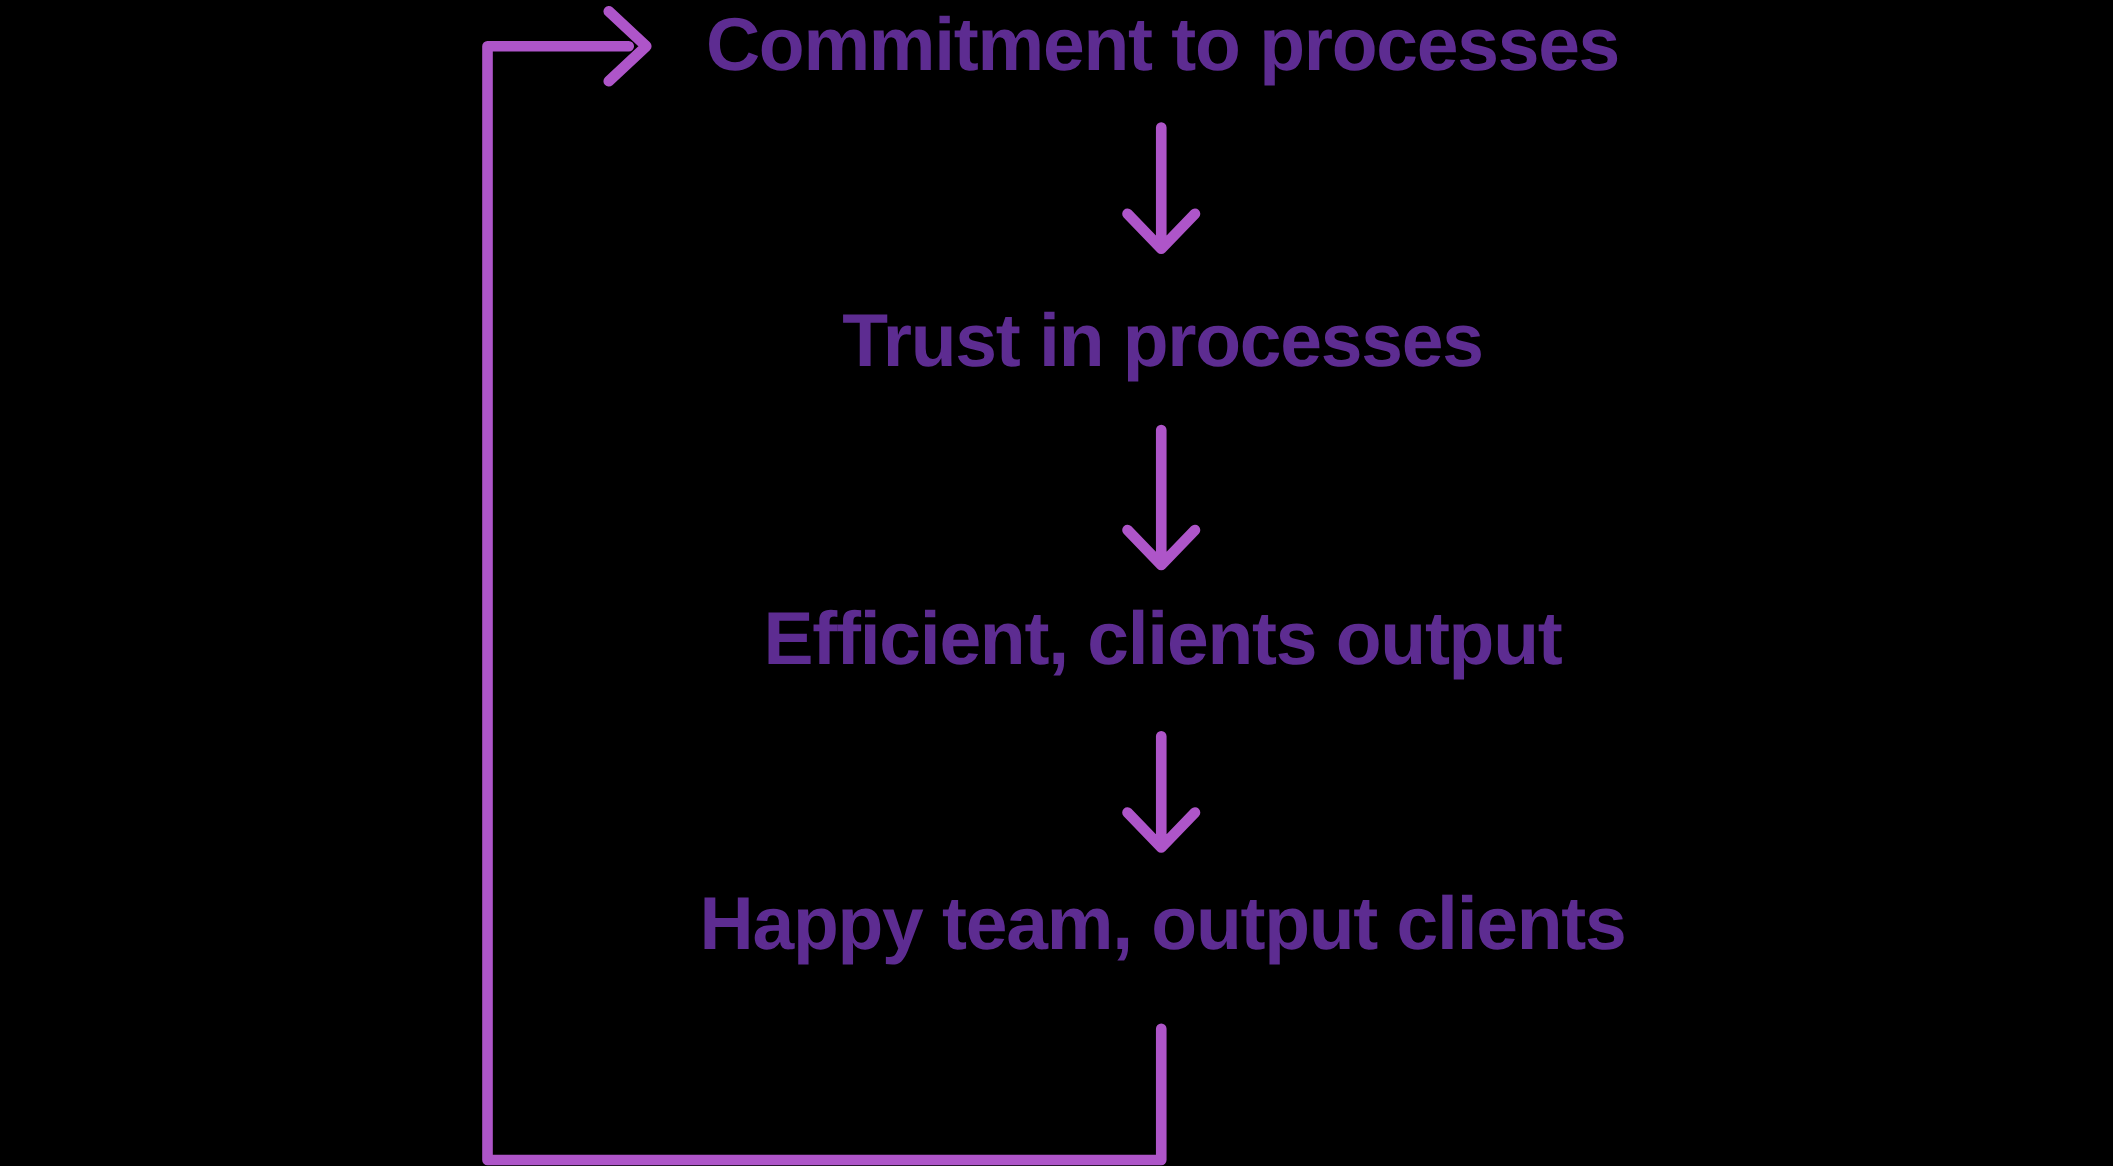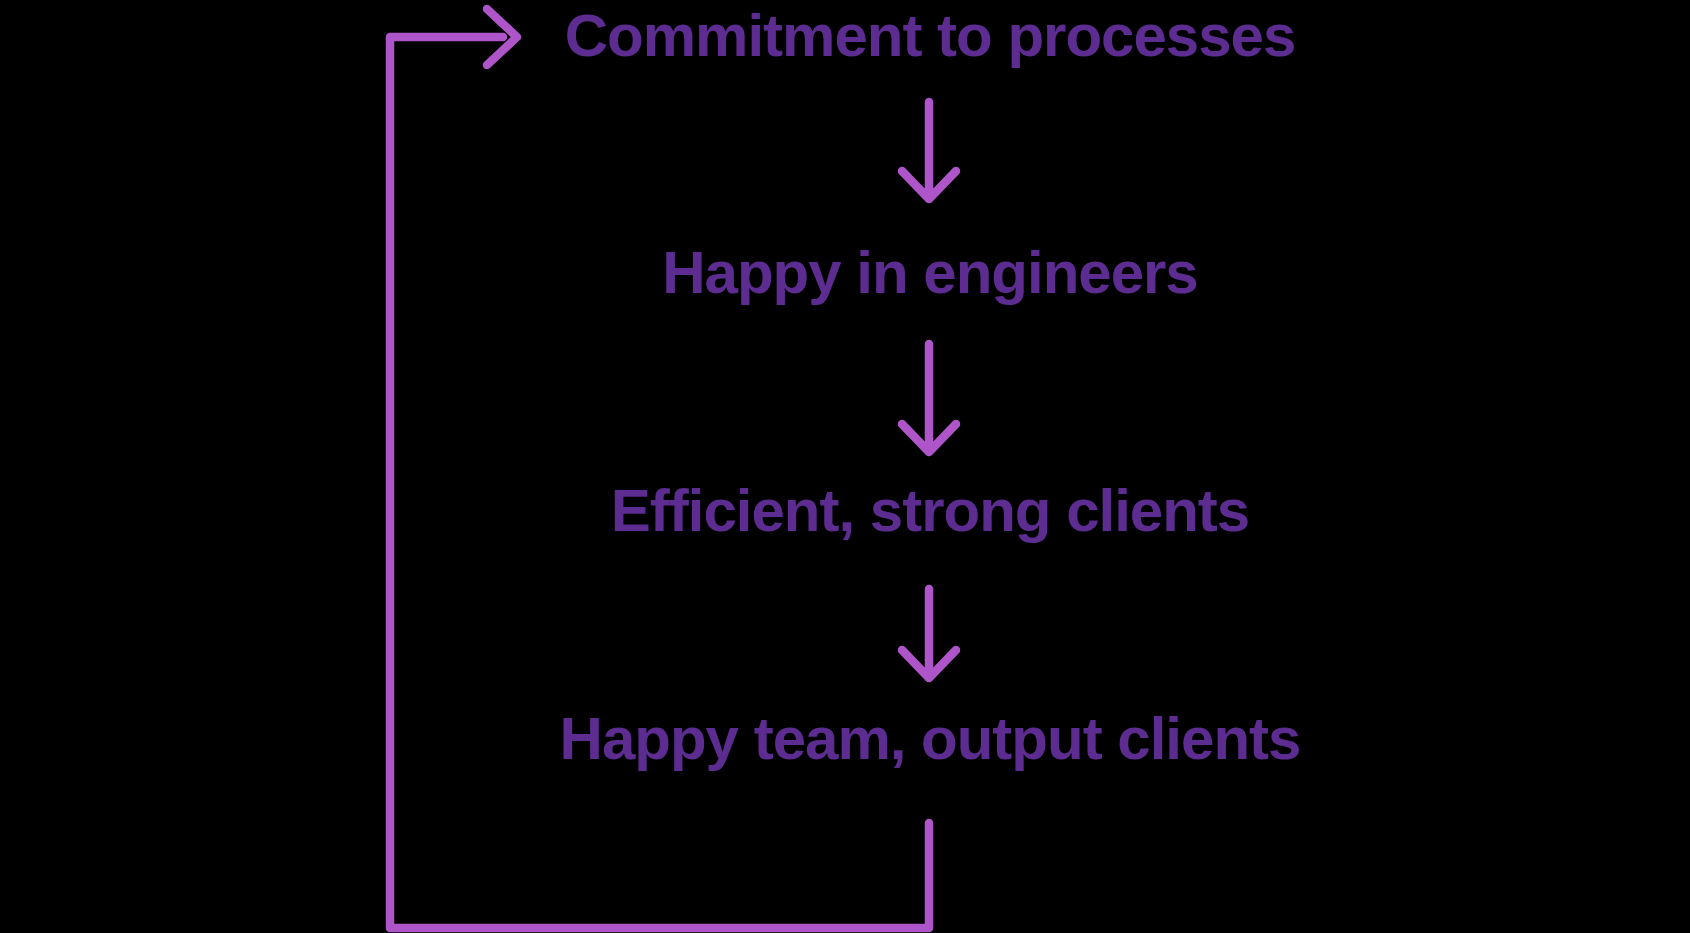--- a/index.html
+++ b/index.html
@@ -63,19 +63,19 @@
 
     <path d="M 929 102 L 929 199 M 902 171 L 929 199 L 956 171"></path>
 
     <path d="M 929 344 L 929 452 M 902 424 L 929 452 L 956 424"></path>
 
     <path d="M 929 589 L 929 678 M 902 650 L 929 678 L 956 650"></path>
   </svg>
 
   <div class="step-label step-1">Commitment to processes</div>
 
-  <div class="step-label step-2">Happy in engineers</div>
+  <div class="step-label step-2">Trust in processes</div>
 
-  <div class="step-label step-3">Efficient, strong clients</div>
+  <div class="step-label step-3">Efficient, clients output</div>
 
   <div class="step-label step-4">Happy team, output clients</div>
 
 </div>
 
 </body></html>

